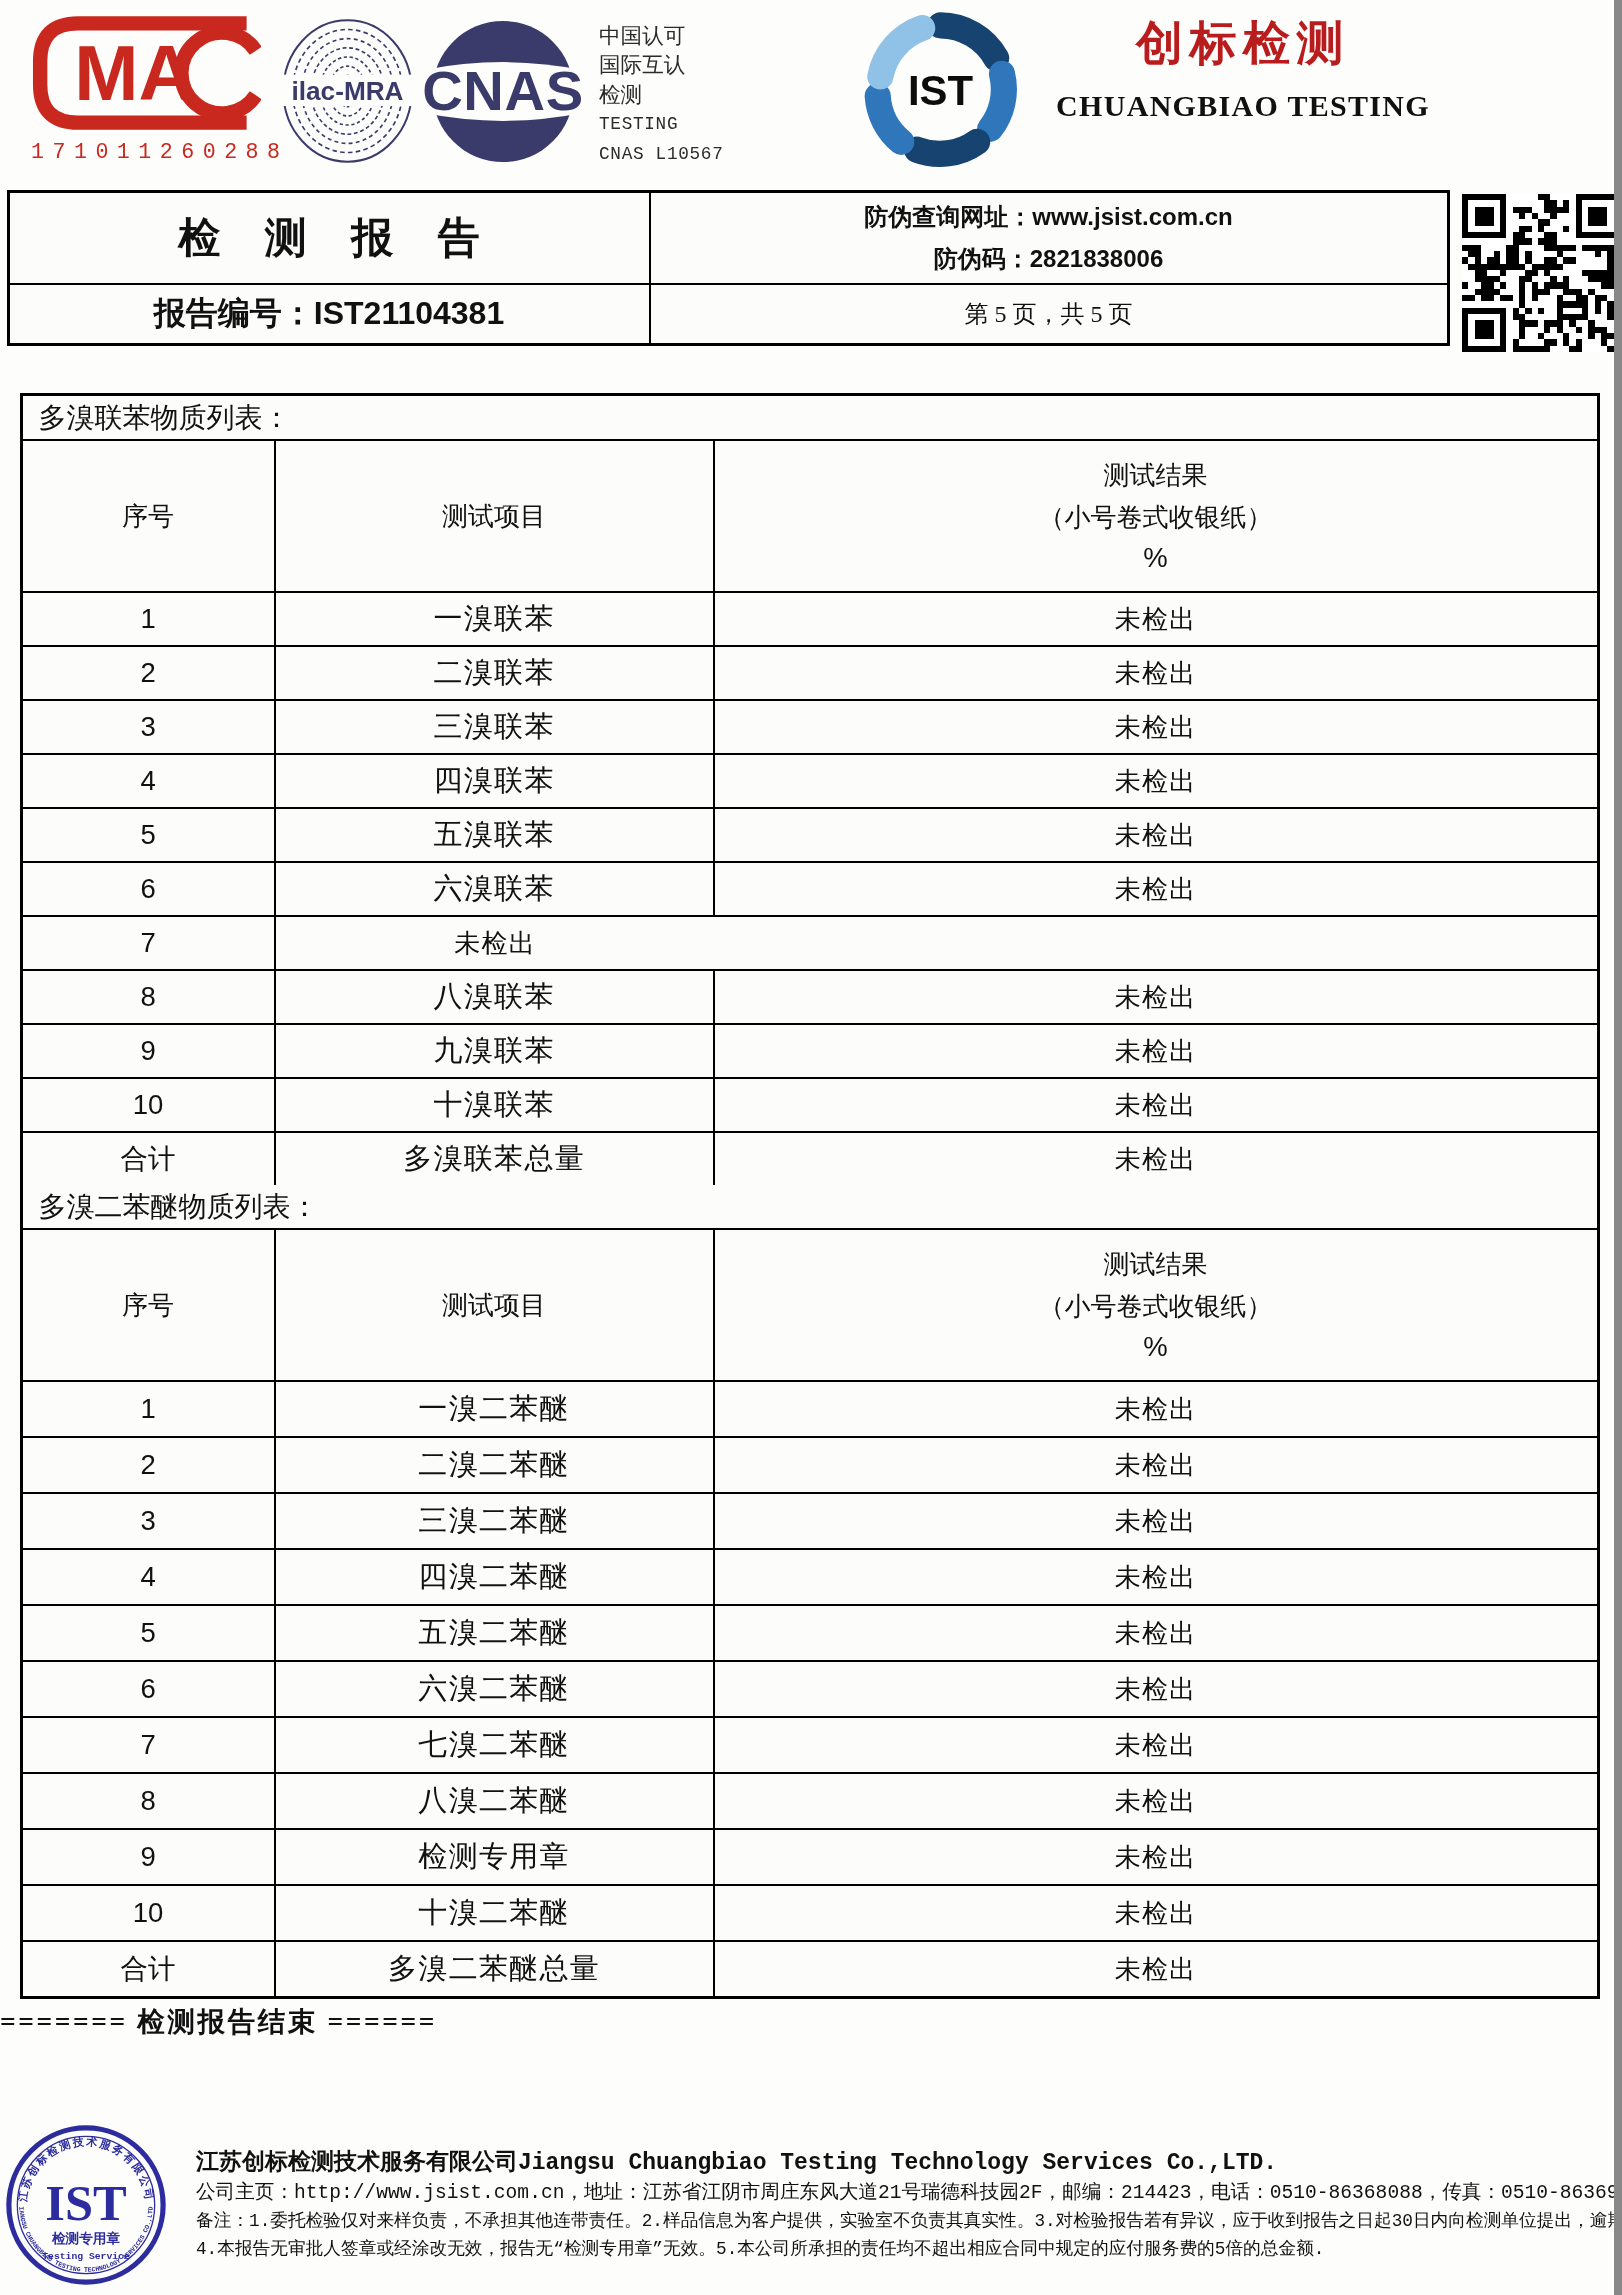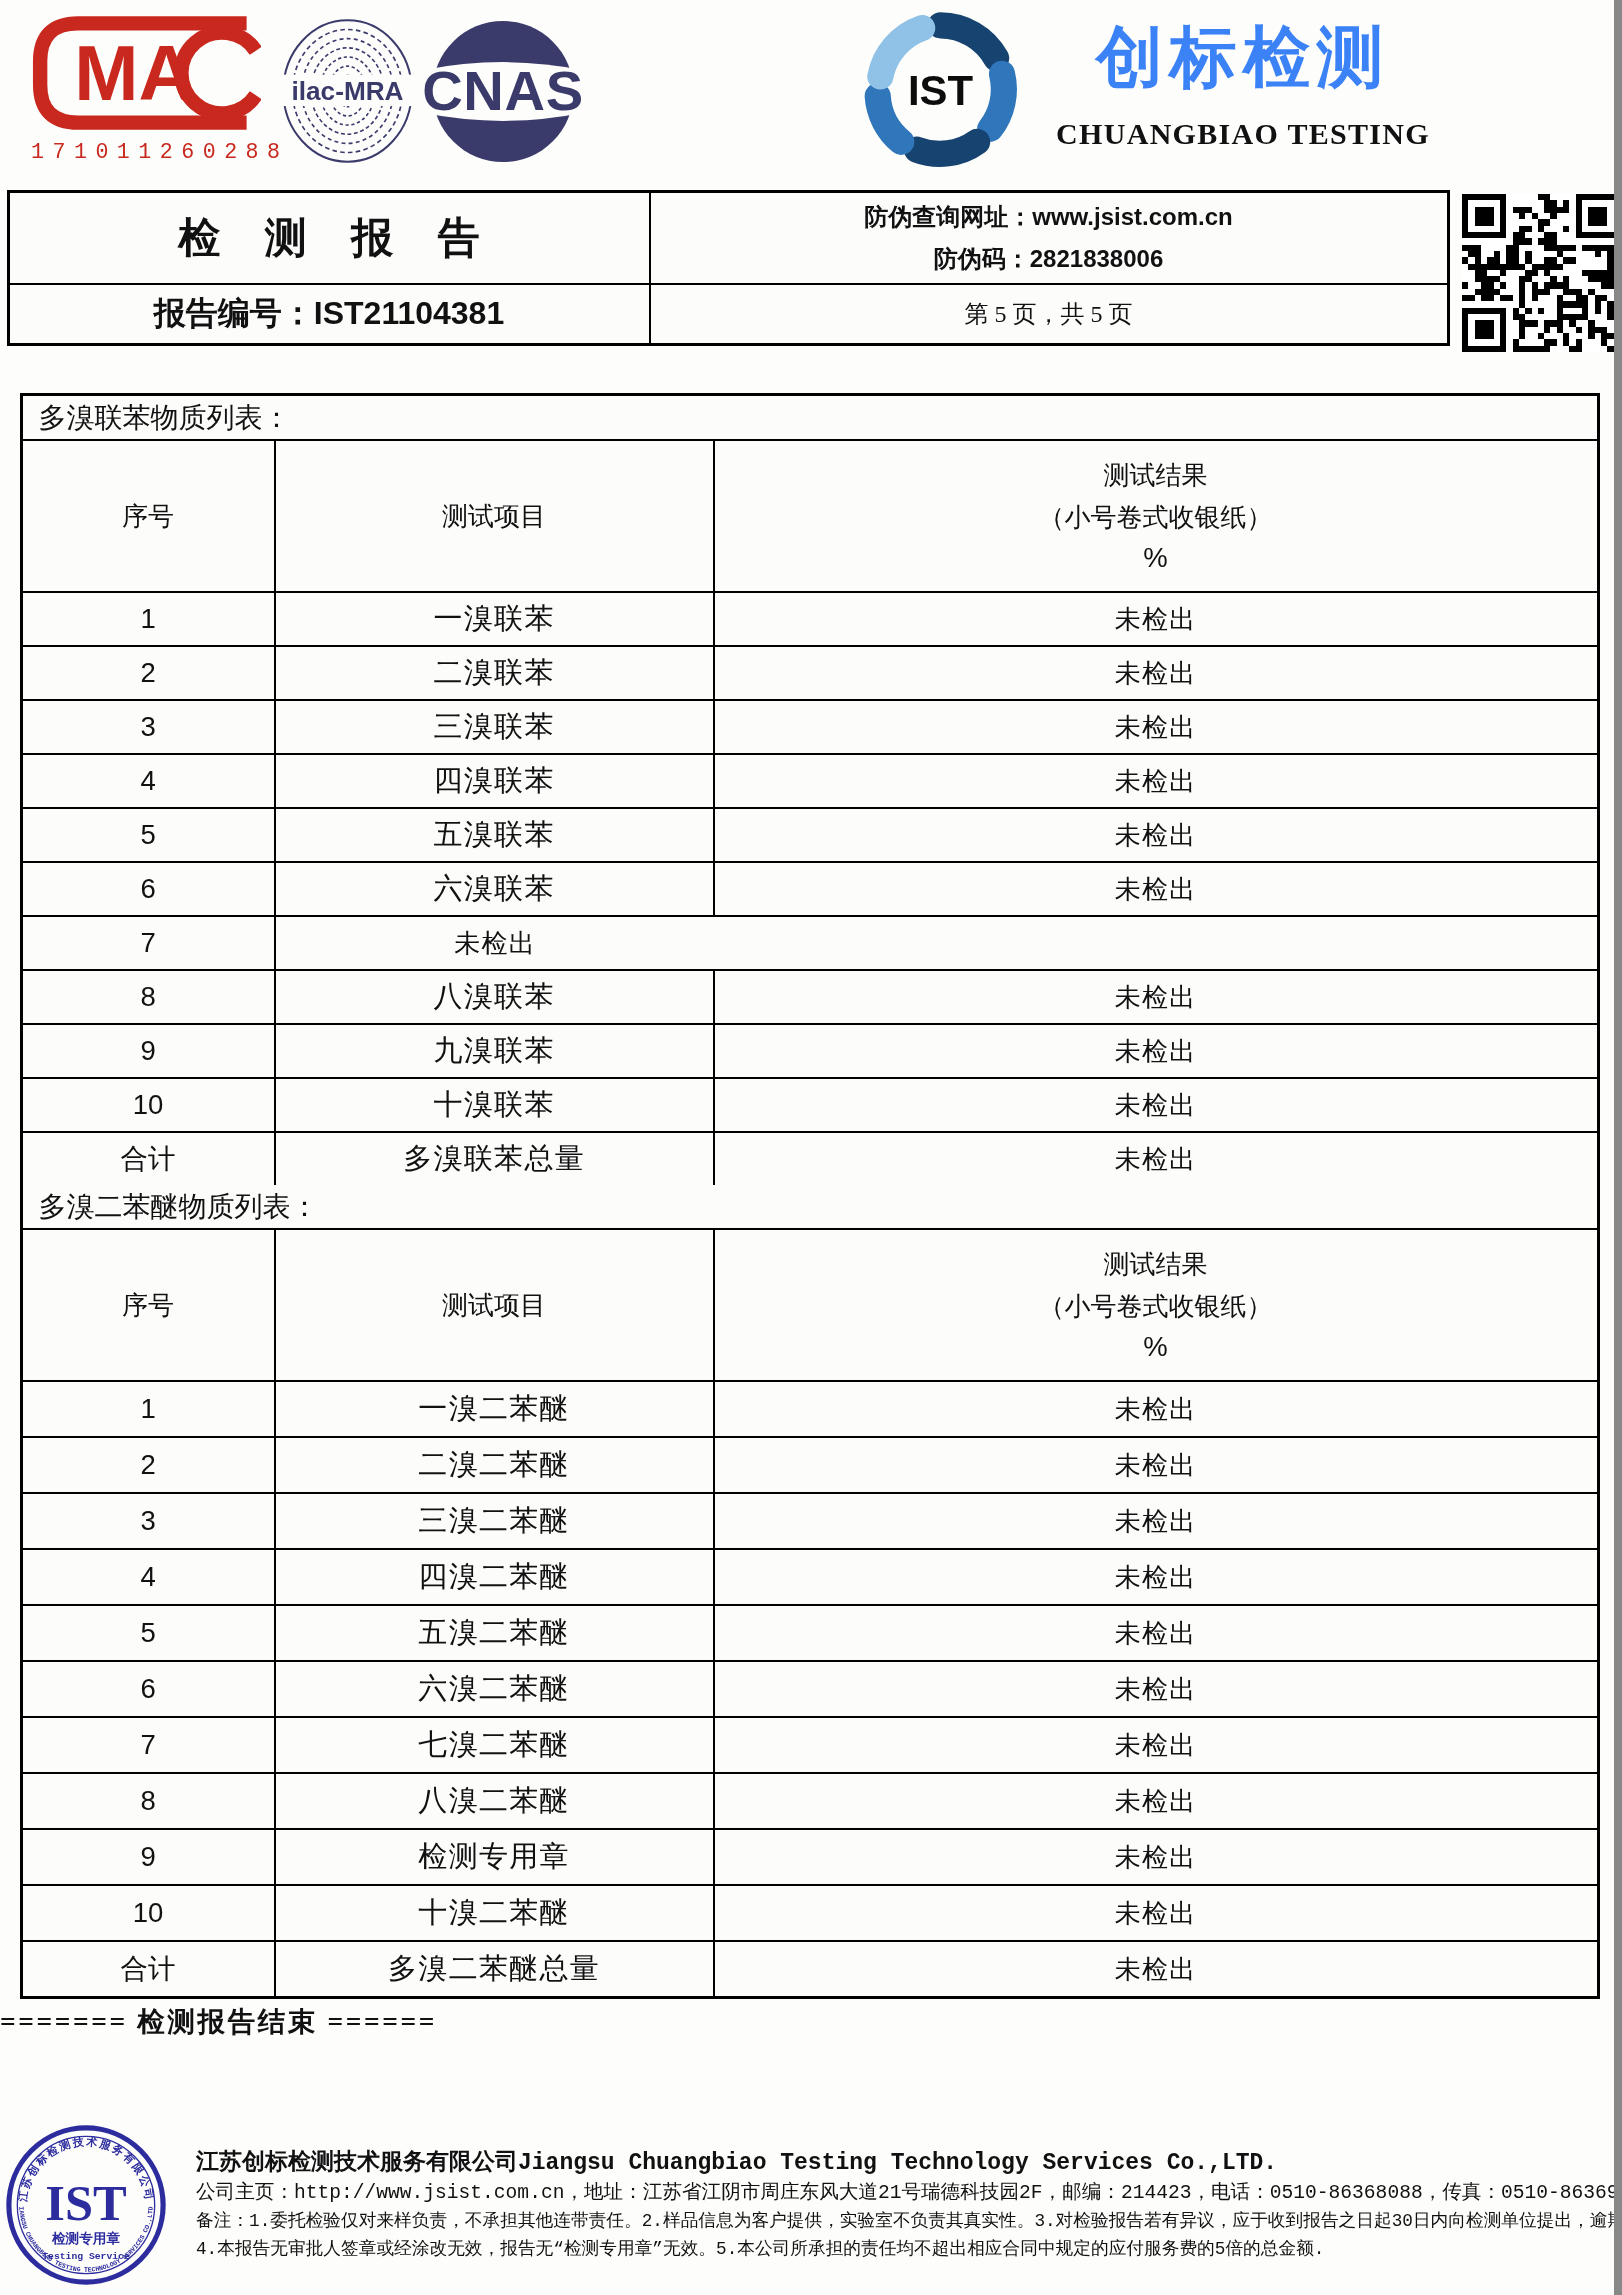--- a/index.html
+++ b/index.html
@@ -12,21 +12,21 @@
   .logo-block{position:absolute;}
   .cma{left:31px; top:14.4px; width:230px; text-align:center;}
   .cma-number{margin-top:5.2px; font-family:"Liberation Mono","DejaVu Sans Mono",monospace;
     font-size:21.6px; letter-spacing:8.5px; color:var(--red,#c8281e); white-space:nowrap;}
   .ilac{left:278px; top:17px;}
   .cnas{left:424px; top:15.7px;}
   .accr{left:599px; top:22px; line-height:29.4px; font-size:21.6px; color:#2b2b2b;}
   .accr .mono{font-family:"Liberation Mono","DejaVu Sans Mono",monospace; font-size:17.7px; letter-spacing:0.7px;}
   .ist{left:862px; top:10.5px;}
   .brand{left:1040px; top:11.8px; width:406px; text-align:center;}
-  .brand-cn{font-size:67px; font-weight:700; letter-spacing:6.5px; color:#3b82f6;
+  .brand-cn{font-size:47px; font-weight:700; letter-spacing:6.5px; color:#b91c1c;
     font-family:"Liberation Serif","DejaVu Serif",serif;}
   .brand-en{margin-top:14.4px; font-size:30px; font-weight:700; letter-spacing:1.3px;
     font-family:"Liberation Serif","DejaVu Serif",serif;}
   
   .report-head{
     position:absolute; left:6.5px; top:190px; width:1443px; height:156px;
     display:grid; grid-template-columns:641px 1fr; grid-template-rows:92px 1fr;
     border:3.9px solid #000; box-sizing:border-box; background:#fcfcfb;
   }
   .rh-cell{display:flex; align-items:center; justify-content:center; box-sizing:border-box;}
@@ -101,20 +101,27 @@
   </div>
 
   <div class="logo-block cnas">
     <svg width="158" height="151" viewBox="0 0 242 230">
       <circle cx="121" cy="115" r="108" fill="var(--navy,#3a3a6b)"></circle>
       <path d="M 0 82 Q 121 58 242 82 L 242 148 Q 121 172 0 148 Z" fill="#fdfdfc"></path>
       <text x="121" y="144" text-anchor="middle" font-family="Liberation Sans, DejaVu Sans, sans-serif" font-size="86" font-weight="bold" fill="var(--navy,#3a3a6b)" letter-spacing="1" transform="scale(1,1)">CNAS</text>
     </svg>
   </div>
 
+  <div class="logo-block accr">
+    <div>中国认可</div>
+    <div>国际互认</div>
+    <div>检测</div>
+    <div class="mono">TESTING</div>
+    <div class="mono">CNAS L10567</div>
+  </div>
 
   <div class="logo-block ist">
     <svg width="157" height="157" viewBox="0 0 240 240">
       <g fill="none" stroke-linecap="round">
         <path d="M 120 22 A 98 98 0 0 1 205 72" stroke="var(--ist_dark,#16436f)" stroke-width="40"></path>
         <path d="M 214 96 A 98 98 0 0 1 196 180" stroke="var(--ist_mid,#2f77ba)" stroke-width="40"></path>
         <path d="M 176 200 A 98 98 0 0 1 84 212" stroke="var(--ist_dark,#16436f)" stroke-width="40"></path>
         <path d="M 60 200 A 98 98 0 0 1 24 130" stroke="var(--ist_mid,#2f77ba)" stroke-width="40"></path>
         <path d="M 28 100 A 98 98 0 0 1 92 26" stroke="var(--ist_light,#8fc2e6)" stroke-width="40"></path>
       </g>

